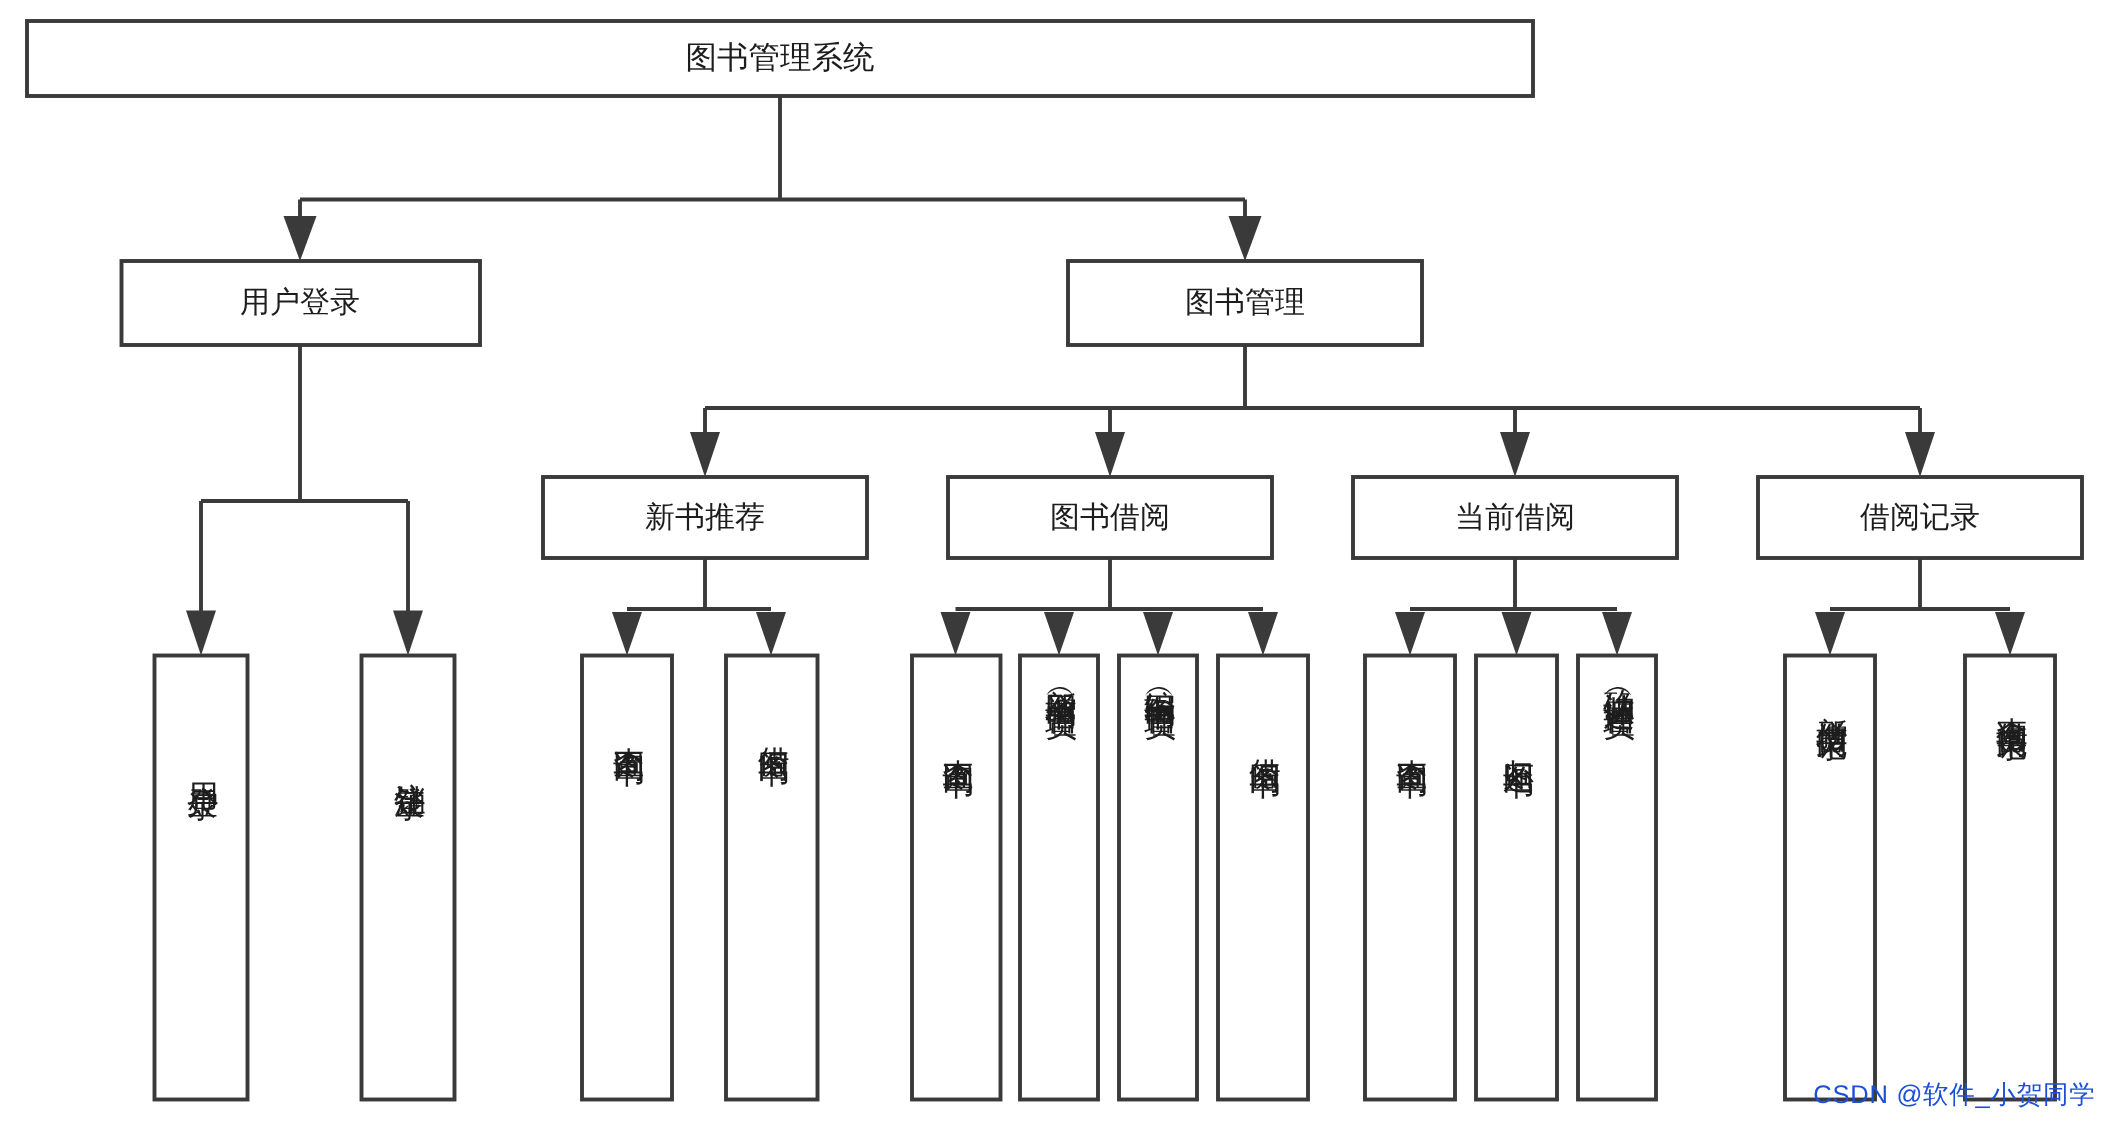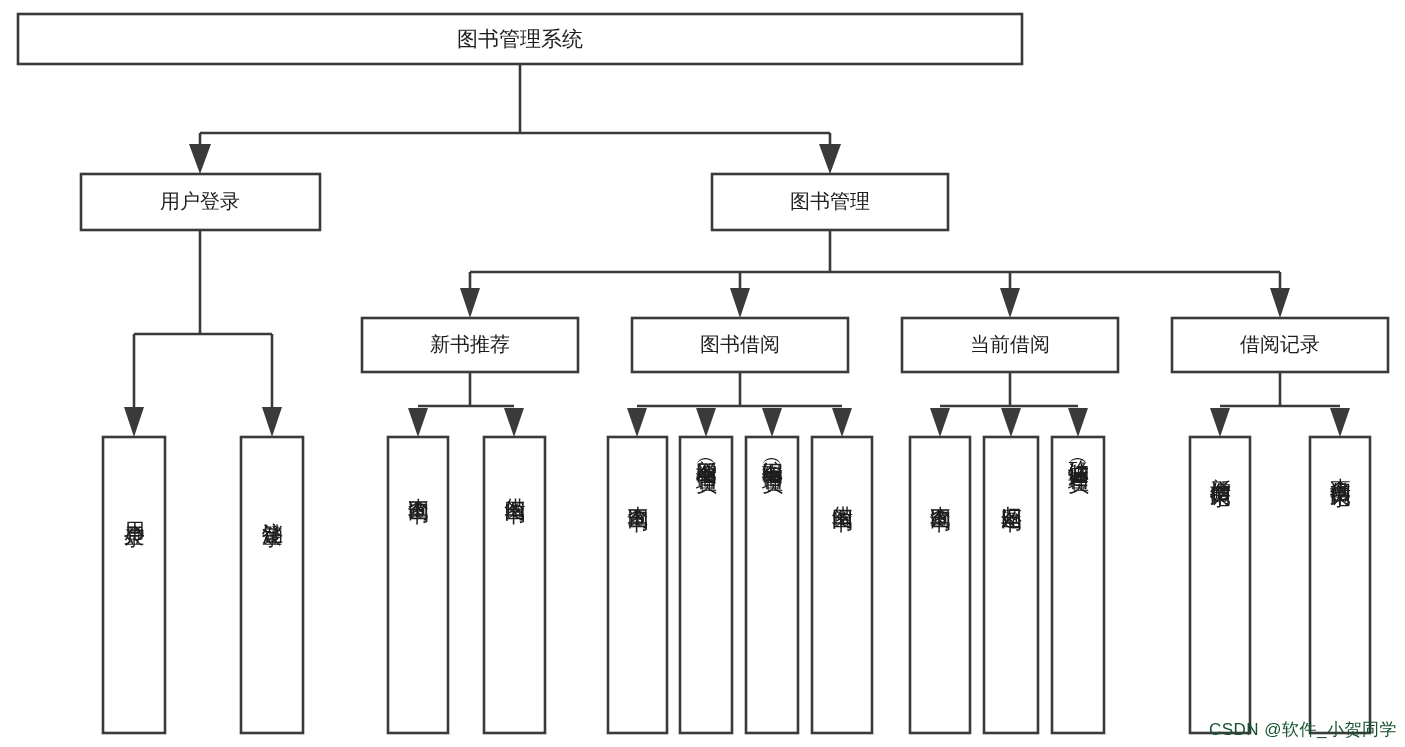--- a/index.html
+++ b/index.html
@@ -72,21 +72,21 @@
     letter-spacing: 2px;
     white-space: nowrap;
     text-align: center;
   }
   .watermark {
     position: absolute;
     right: 8px;
     bottom: 6px;
     font-family: "Liberation Sans", "DejaVu Sans", sans-serif;
     font-size: 17px;
-    color: #14532d;
+    color: #1d4ed8;
     letter-spacing: 0.5px;
     pointer-events: none;
     user-select: none;
   }
 </style>
 </head>
 <body>
 
 <div id="diagram-root">
 

